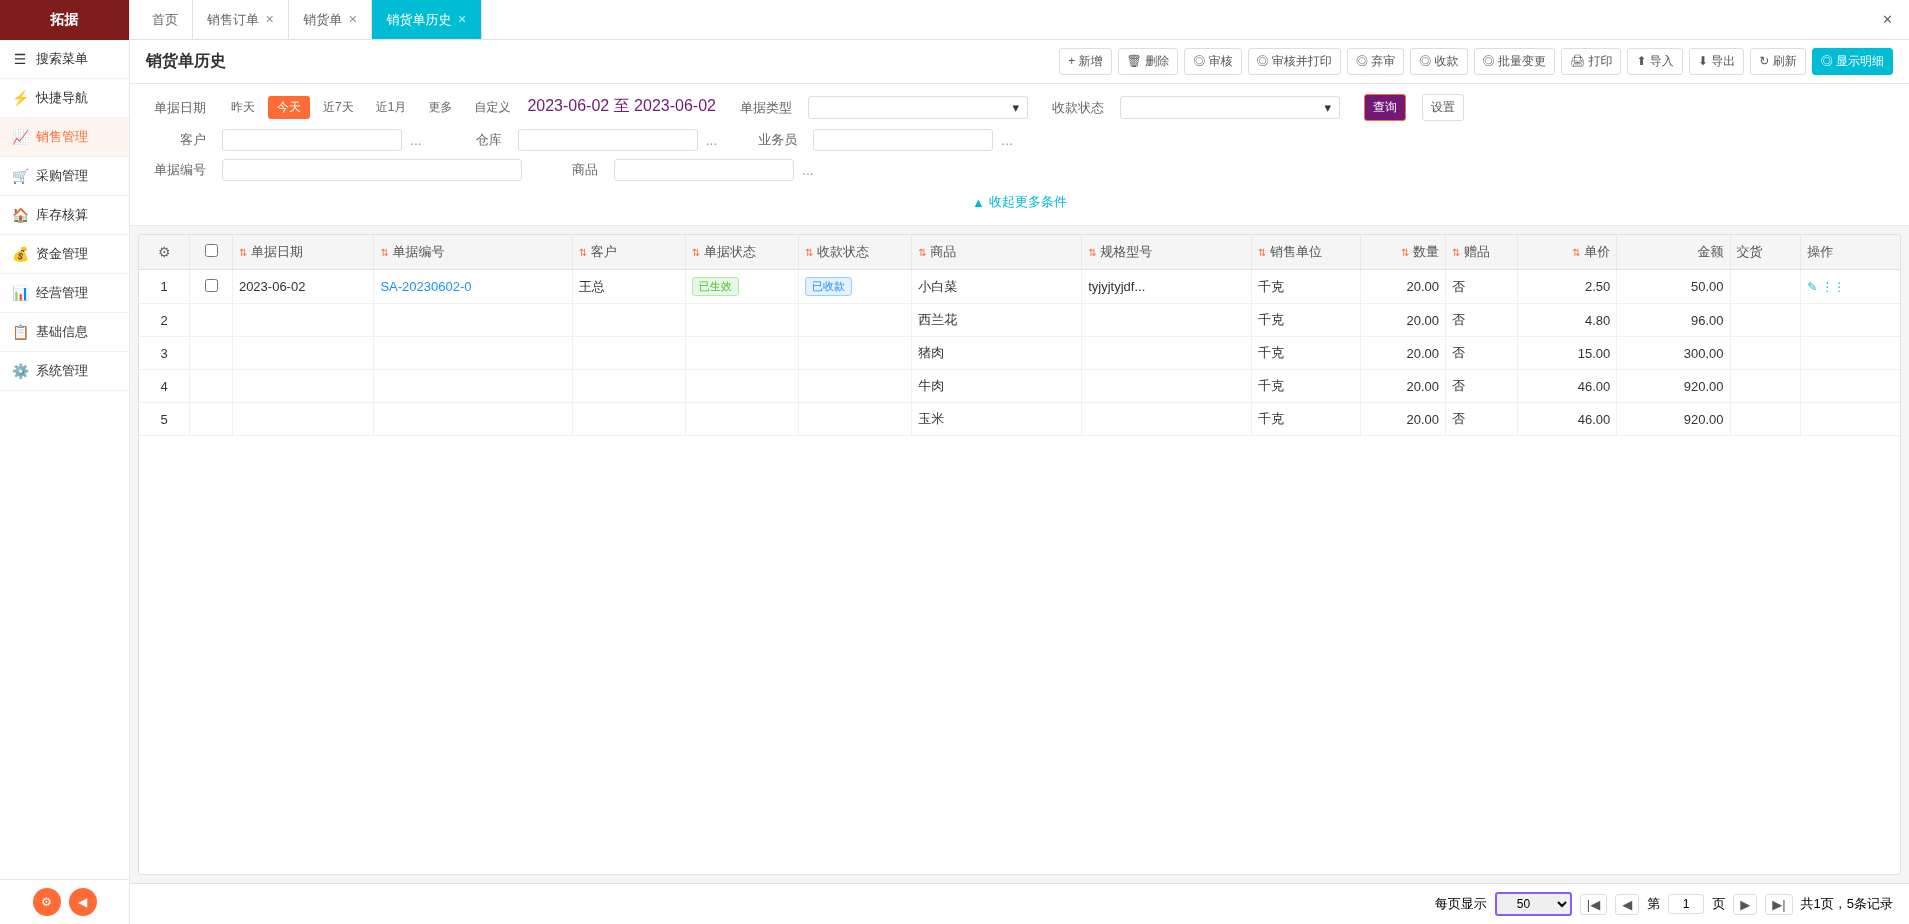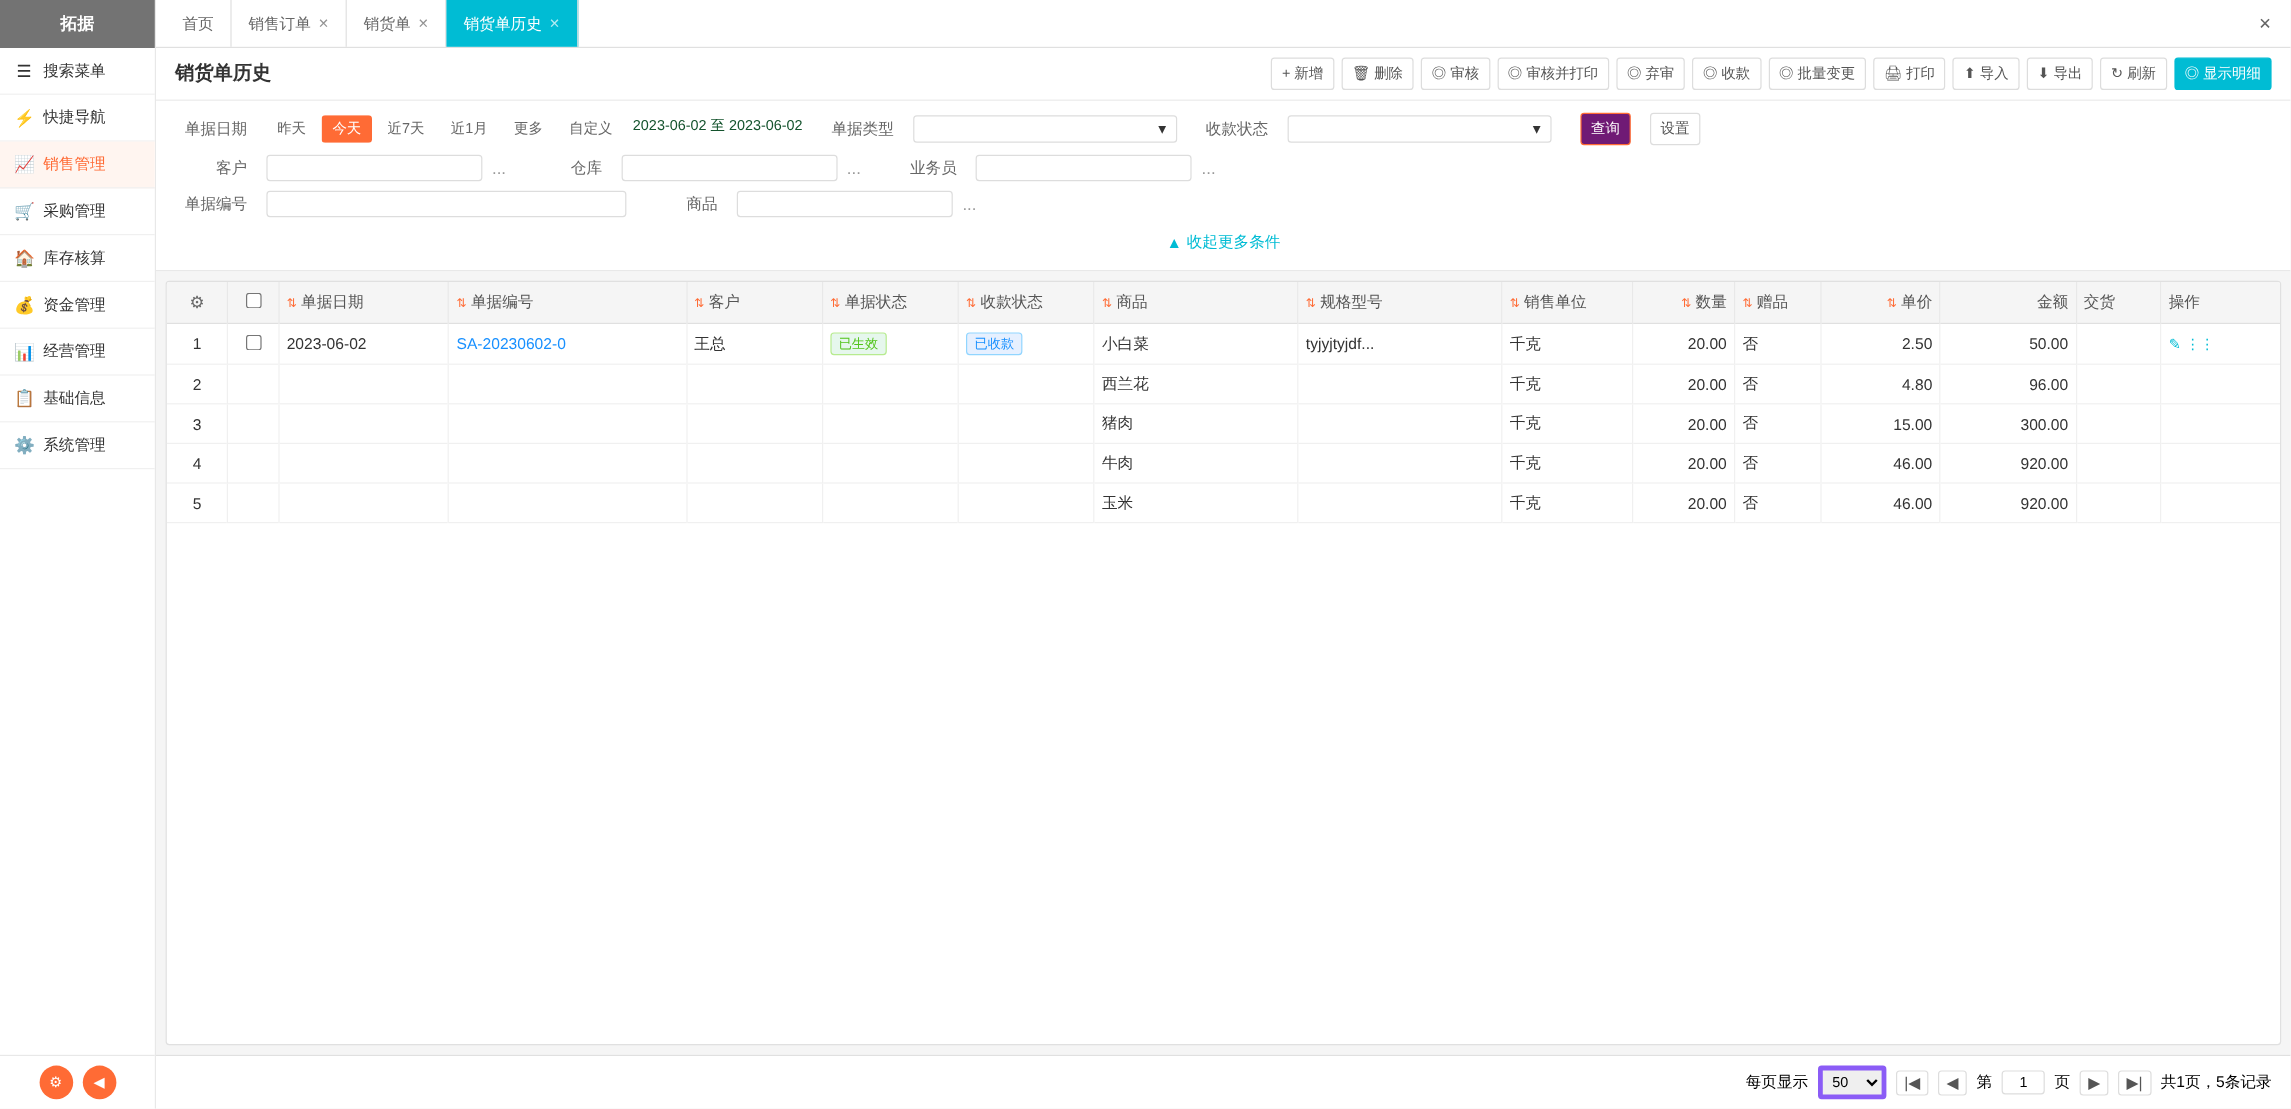--- a/index.html
+++ b/index.html
@@ -9,21 +9,21 @@
     .sidebar {
       width: 130px;
       background: #fff;
       border-right: 1px solid #e8e8e8;
       display: flex;
       flex-direction: column;
       flex-shrink: 0;
     }
     .sidebar-logo {
       height: 40px;
-      background: #737373;
+      background: #7f1d1d;
       display: flex;
       align-items: center;
       justify-content: center;
       color: #fff;
       font-size: 14px;
       font-weight: bold;
     }
     .sidebar-item {
       display: flex;
       align-items: center;
@@ -188,21 +188,21 @@
       border-radius: 3px;
       cursor: pointer;
       font-size: 12px;
       color: #666;
       border: 1px solid transparent;
     }
     .date-chip.active {
       background: #ff6b35;
       color: #fff;
     }
-    .date-range { font-size: 12px; color: #14532d; margin-left: 4px; }
+    .date-range { font-size: 16px; color: #701a75; margin-left: 4px; }
     .ellipsis-btn {
       color: #999; cursor: pointer; font-size: 14px; padding: 0 4px;
     }
     .collapse-btn {
       display: flex; align-items: center; gap: 4px;
       color: #00bcd4; cursor: pointer; font-size: 12px;
       padding: 4px 0;
       justify-content: center;
     }
 
@@ -272,23 +272,23 @@
       border-top: 1px solid #e0e0e0;
       padding: 8px 16px;
       display: flex;
       align-items: center;
       justify-content: flex-end;
       gap: 8px;
       font-size: 12px;
       flex-shrink: 0;
     }
     .page-size-select {
-      border: 4px solid #8b5cf6;
-      border-radius: 3px;
-      padding: 2px 4px;
+      border: 2px solid #8b5cf6;
+      border-radius: 3px;
+      padding: 2px 16px;
       font-size: 12px;
     }
     .page-btn {
       padding: 2px 6px;
       border: 1px solid #ddd;
       border-radius: 3px;
       background: #fff;
       cursor: pointer;
       color: #555;
     }

